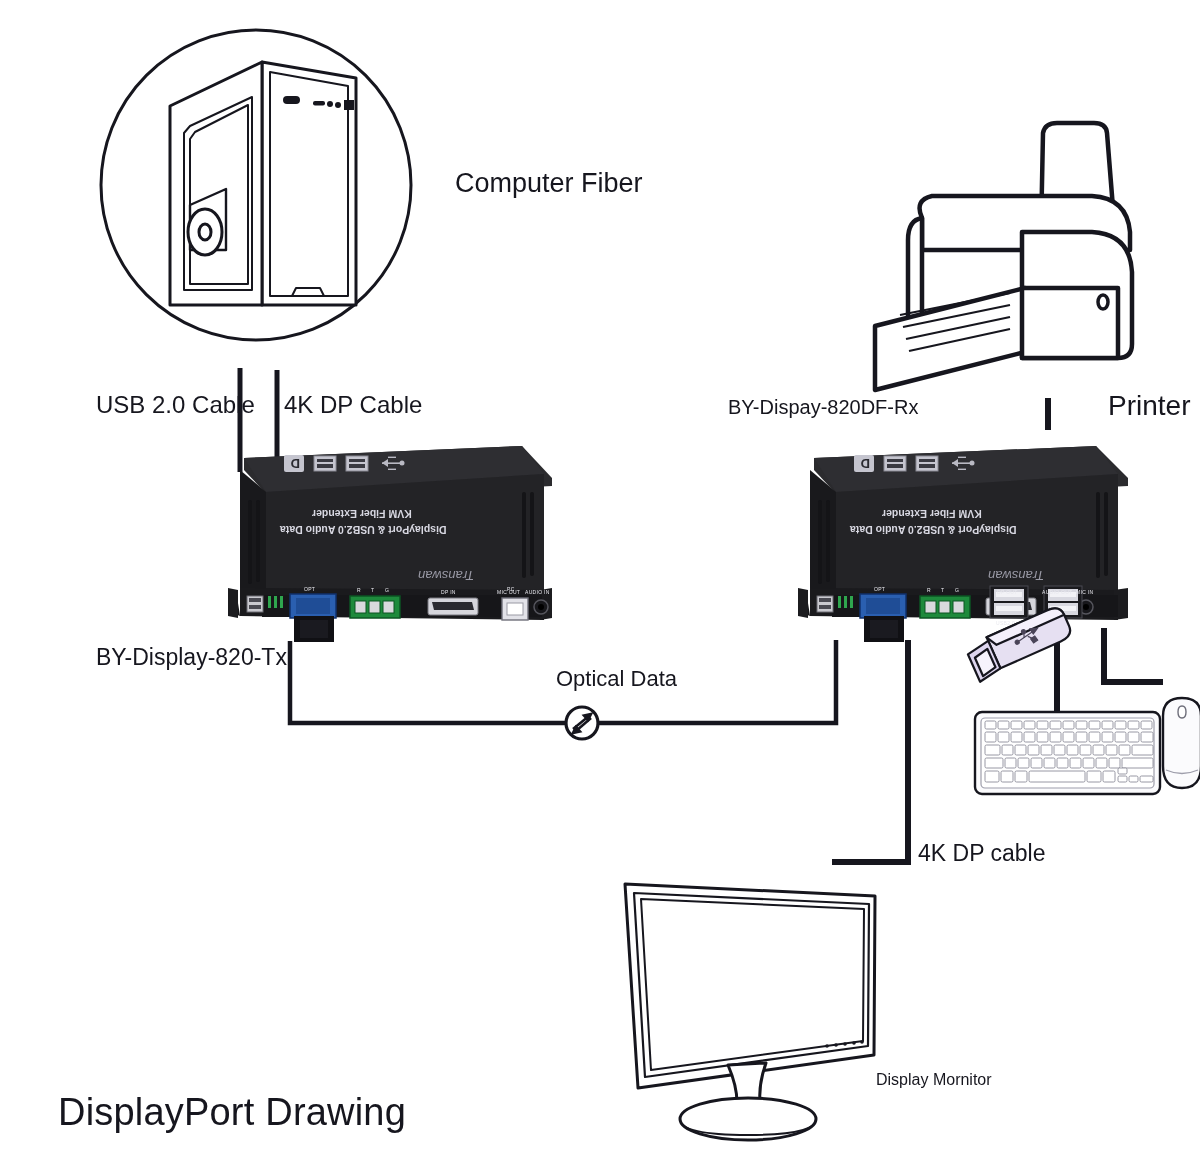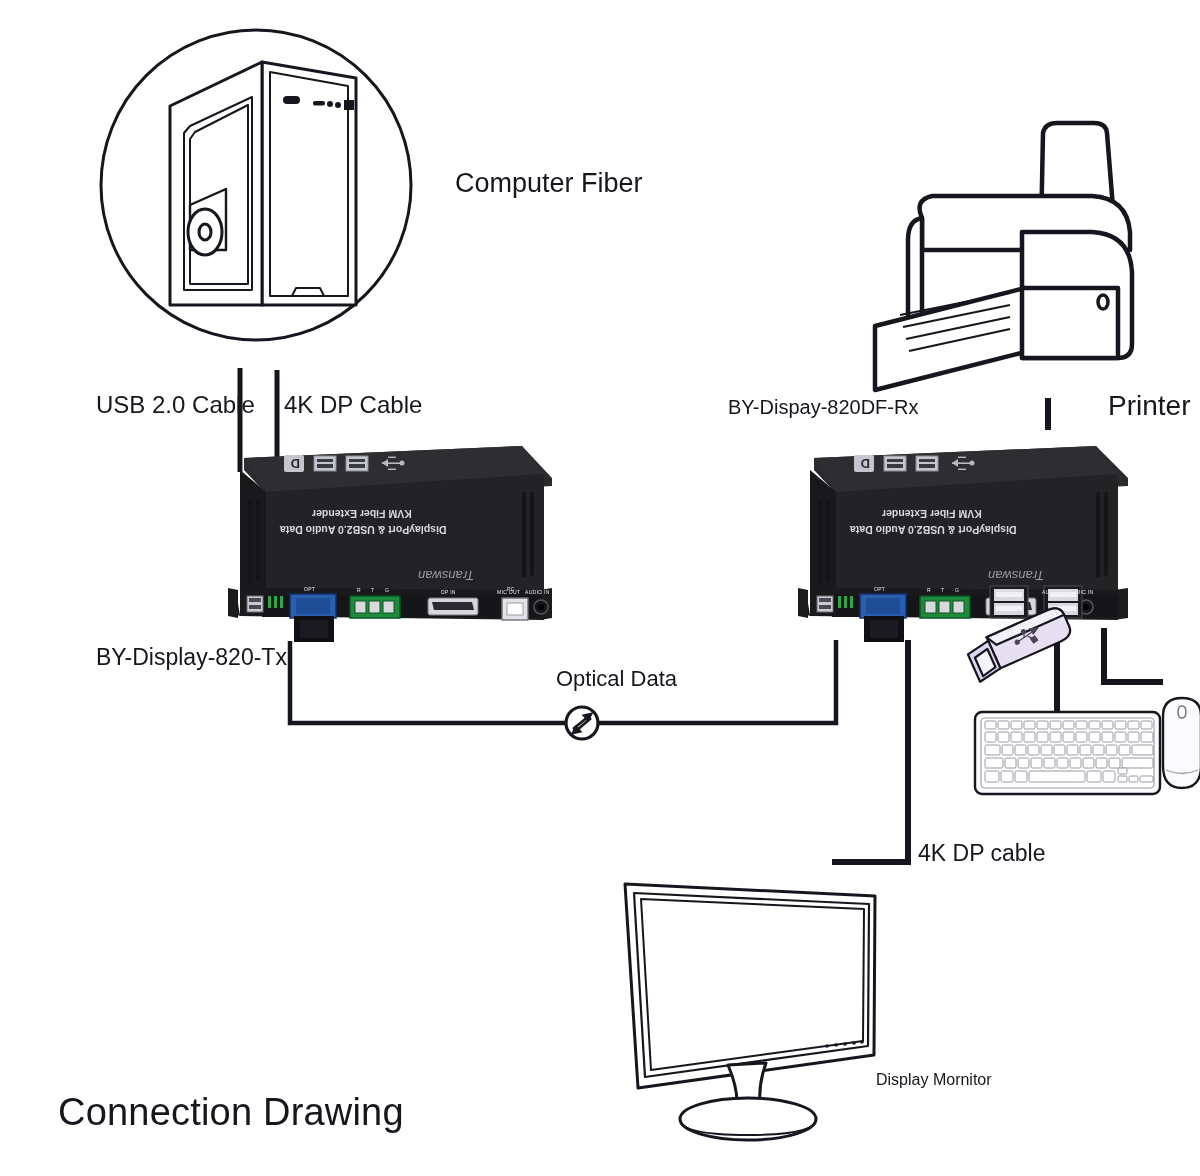--- a/index.html
+++ b/index.html
@@ -494,15 +494,15 @@
 
   <div class="lbl lbl-host">Computer Fiber</div>
   <div class="lbl lbl-printer">Printer</div>
   <div class="lbl lbl-usbcable">USB 2.0 Cable</div>
   <div class="lbl lbl-dpcable">4K DP Cable</div>
   <div class="lbl lbl-rx">BY-Dispay-820DF-Rx</div>
   <div class="lbl lbl-tx">BY-Display-820-Tx</div>
   <div class="lbl lbl-fiber">Optical Data</div>
   <div class="lbl lbl-dpcable2">4K DP cable</div>
   <div class="lbl lbl-monitor">Display Mornitor</div>
-  <div class="lbl lbl-title">Connection Drawing</div>
+  <div class="lbl lbl-title">DisplayPort Drawing</div>
 
 </div>
 
 </body></html>

